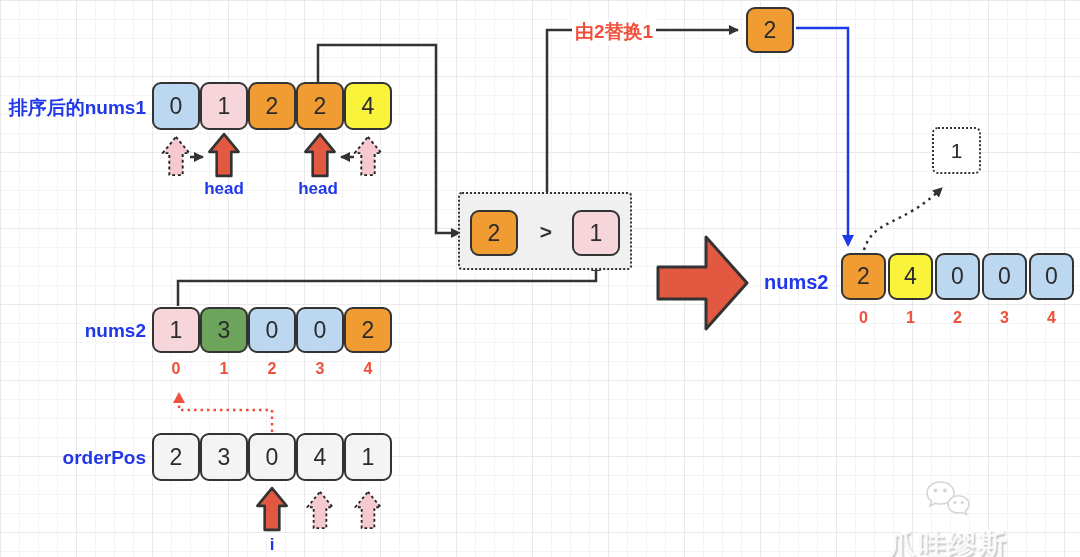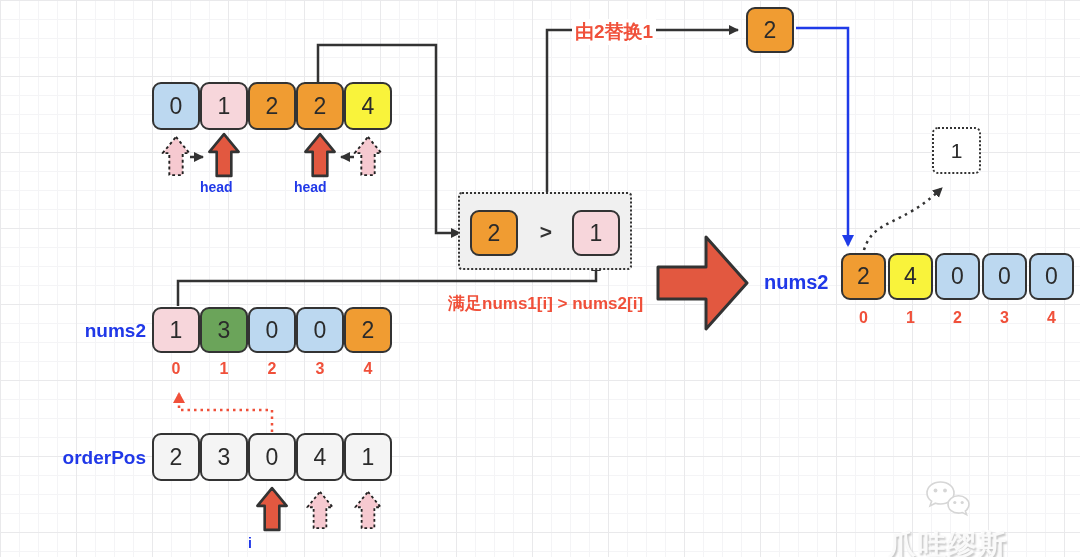--- a/index.html
+++ b/index.html
@@ -24,21 +24,21 @@
   .h46{height:46px;}
   .w45{width:45px; height:47px;}
   .c-blue{background:#BCD8F0;} .c-pink{background:#F7D6DB;}
   .c-orange{background:#F09C32;} .c-yellow{background:#F9F33B;}
   .c-green{background:#6BA45A;} .c-gray{background:#F4F4F4;}
   .lbl-blue{
     position:absolute; color:#2038E8; font-weight:bold; font-size:19px;
     z-index:9; white-space:nowrap;
   }
   .lbl-right{text-align:right;}
-  .small-lbl{font-size:14px; }
+  .small-lbl{font-size:17px; text-align:center;}
   .idx{
     position:absolute; color:#F0503A; font-size:16px; font-weight:bold;
     width:48px; text-align:center; z-index:9;
   }
   .idx45{width:45px;}
   .cmp-box{
     position:absolute; left:458px; top:192px; width:174px; height:78px;
     box-sizing:border-box; border:2.5px dotted #333; border-radius:4px;
     background:#F0F0F0; z-index:6;
   }
@@ -98,20 +98,21 @@
 
     <path d="M272 432 L272 410 L179 410 L179 394" fill="none" stroke="#F0503A" stroke-width="2.5" stroke-dasharray="2.5 4" marker-end="url(#mRed)"></path>
 
     <path d="M864 250 C874 218 900 228 942 188" fill="none" stroke="#333" stroke-width="2.5" stroke-dasharray="2.5 4.5" marker-end="url(#mB)"></path>
 
     <path d="M190 157 L203 157" fill="none" stroke="#333" stroke-width="2.5" marker-end="url(#mB)"></path>
 
     <path d="M354 157 L341 157" fill="none" stroke="#333" stroke-width="2.5" marker-end="url(#mB)"></path>
   </svg>
 
+  <div class="lbl-blue lbl-right" style="left:2px; top:95px; width:144px;">排序后的nums1</div>
   <div class="cell c-blue" style="left:152px; top:82px;">0</div>
   <div class="cell c-pink" style="left:200px; top:82px;">1</div>
   <div class="cell c-orange" style="left:248px; top:82px;">2</div>
   <div class="cell c-orange" style="left:296px; top:82px;">2</div>
   <div class="cell c-yellow" style="left:344px; top:82px;">4</div>
 
   <svg class="ptr" style="left:160px; top:135px;" width="32" height="42" viewBox="0 0 32 44">
     <polygon points="16,2 30,19 23,19 23,42 9,42 9,19 2,19" fill="#F6C9D0" stroke="#222" stroke-width="2" stroke-dasharray="3 3" stroke-linejoin="round"></polygon>
   </svg>
   <svg class="ptr" style="left:207px; top:132px;" width="34" height="46" viewBox="0 0 32 44">
@@ -126,21 +127,20 @@
   <div class="lbl-blue small-lbl" style="left:200px; top:179px; width:48px;">head</div>
   <div class="lbl-blue small-lbl" style="left:294px; top:179px; width:48px;">head</div>
 
   <div class="red-note replace-lbl">由2替换1</div>
   <div class="cell c-orange h46" style="left:746px; top:7px;">2</div>
 
   <div class="cmp-box"></div>
   <div class="cell c-orange h46" style="left:470px; top:210px;">2</div>
   <div class="cmp-op">&gt;</div>
   <div class="cell c-pink h46" style="left:572px; top:210px;">1</div>
-  <div class="red-note caption-lbl">满足nums1[i] &gt; nums2[i]</div>
 
   <div class="lbl-blue lbl-right" style="left:2px; top:320px; width:144px;">nums2</div>
   <div class="cell c-pink h46" style="left:152px; top:307px;">1</div>
   <div class="cell c-green h46" style="left:200px; top:307px;">3</div>
   <div class="cell c-blue h46" style="left:248px; top:307px;">0</div>
   <div class="cell c-blue h46" style="left:296px; top:307px;">0</div>
   <div class="cell c-orange h46" style="left:344px; top:307px;">2</div>
   <span class="idx" style="left:152px; top:360px;">0</span>
   <span class="idx" style="left:200px; top:360px;">1</span>
   <span class="idx" style="left:248px; top:360px;">2</span>

